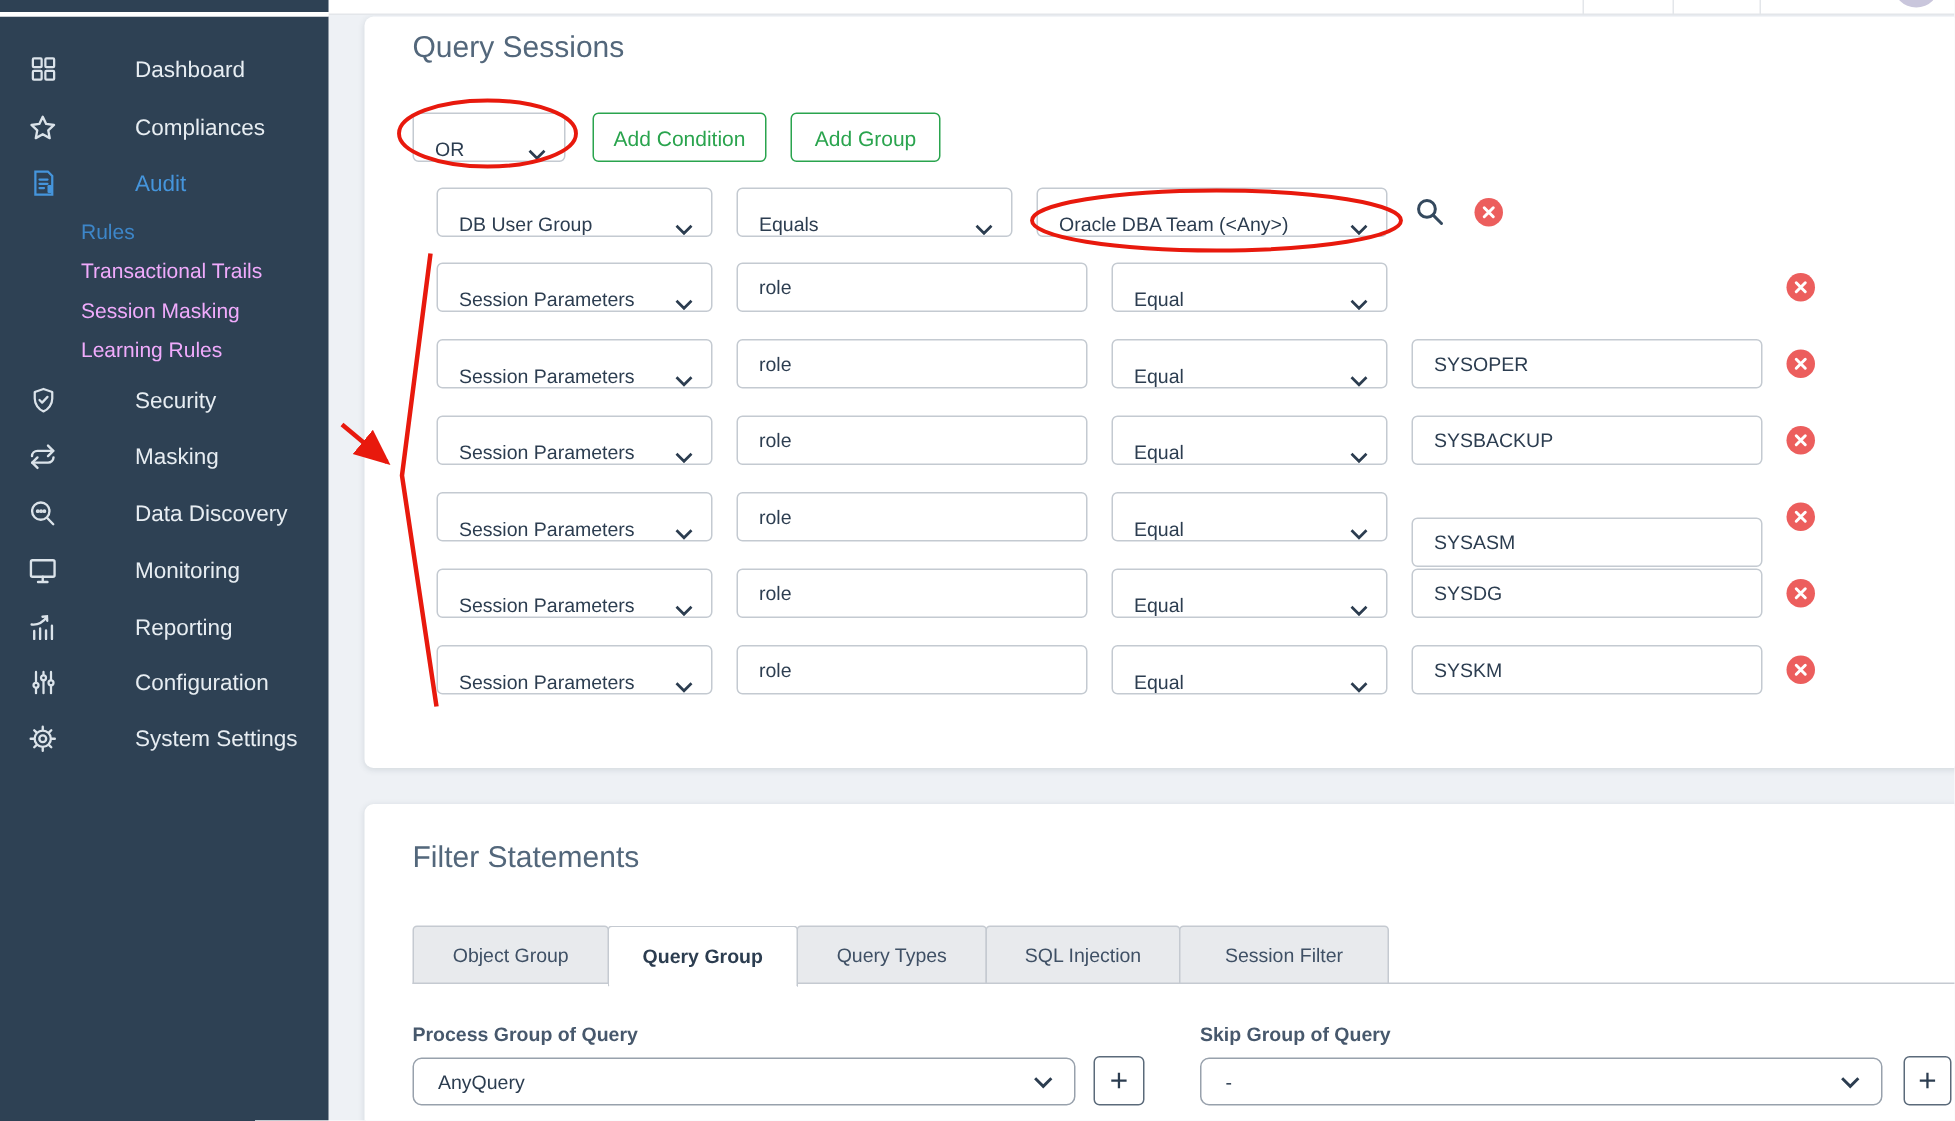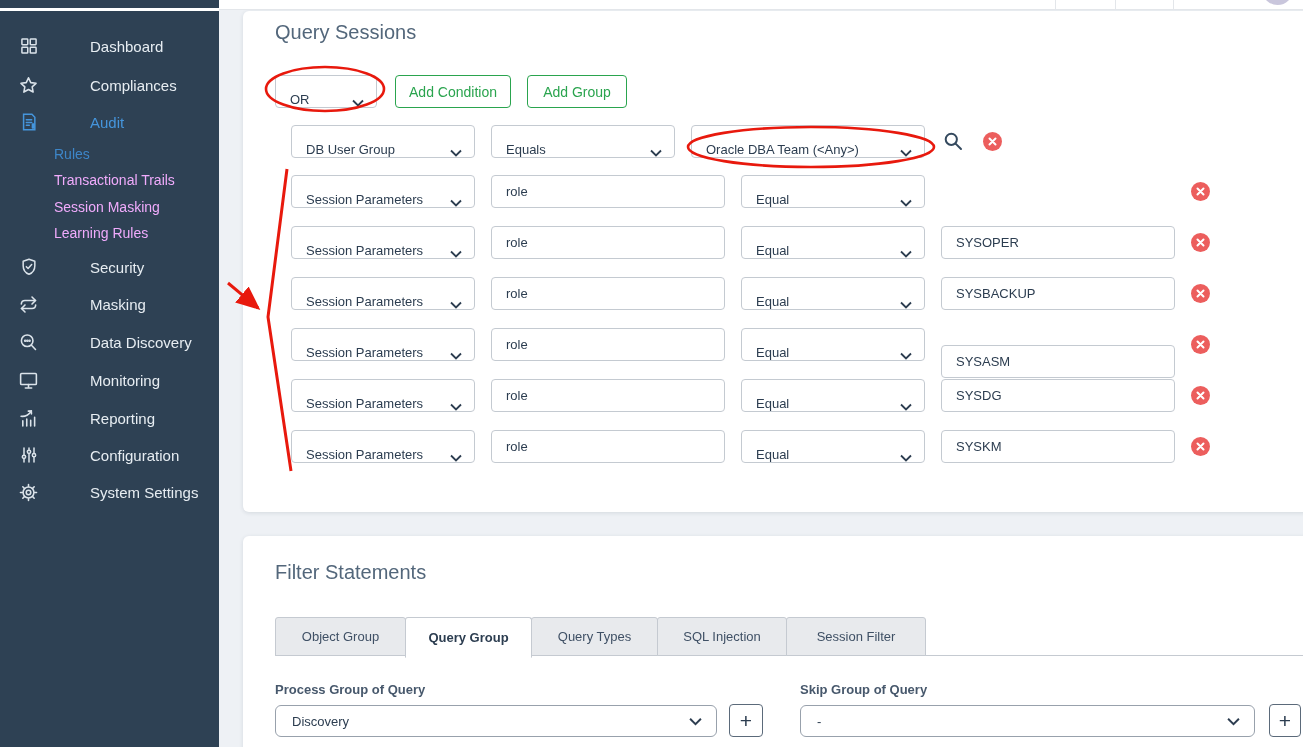--- a/index.html
+++ b/index.html
@@ -461,21 +461,21 @@
   <div class="tabs-row">
     <div class="tab" style="width:131px">Object Group</div>
     <div class="tab active" style="width:127px">Query Group</div>
     <div class="tab" style="width:127px">Query Types</div>
     <div class="tab" style="width:130px">SQL Injection</div>
     <div class="tab" style="width:140px">Session Filter</div>
   </div>
 
   <div class="group-label" style="left:32px; top:146px">Process Group of Query</div>
   <div class="big-sel" style="left:32px; top:169px; width:442px">
-    <span>Discovery</span>
+    <span>AnyQuery</span>
     <span class="chev"><svg width="13" height="9" viewBox="0 0 12 8" fill="none">
           <path d="M1 1.5l5 5 5-5" stroke="#2c3d50" stroke-width="1.8"></path>
         </svg></span>
   </div>
   <button class="plus-btn" style="left:486px; top:168px">+</button>
 
   <div class="group-label" style="left:557px; top:146px">Skip Group of Query</div>
   <div class="big-sel" style="left:557px; top:169px; width:455px">
     <span>-</span>
     <span class="chev"><svg width="13" height="9" viewBox="0 0 12 8" fill="none">

